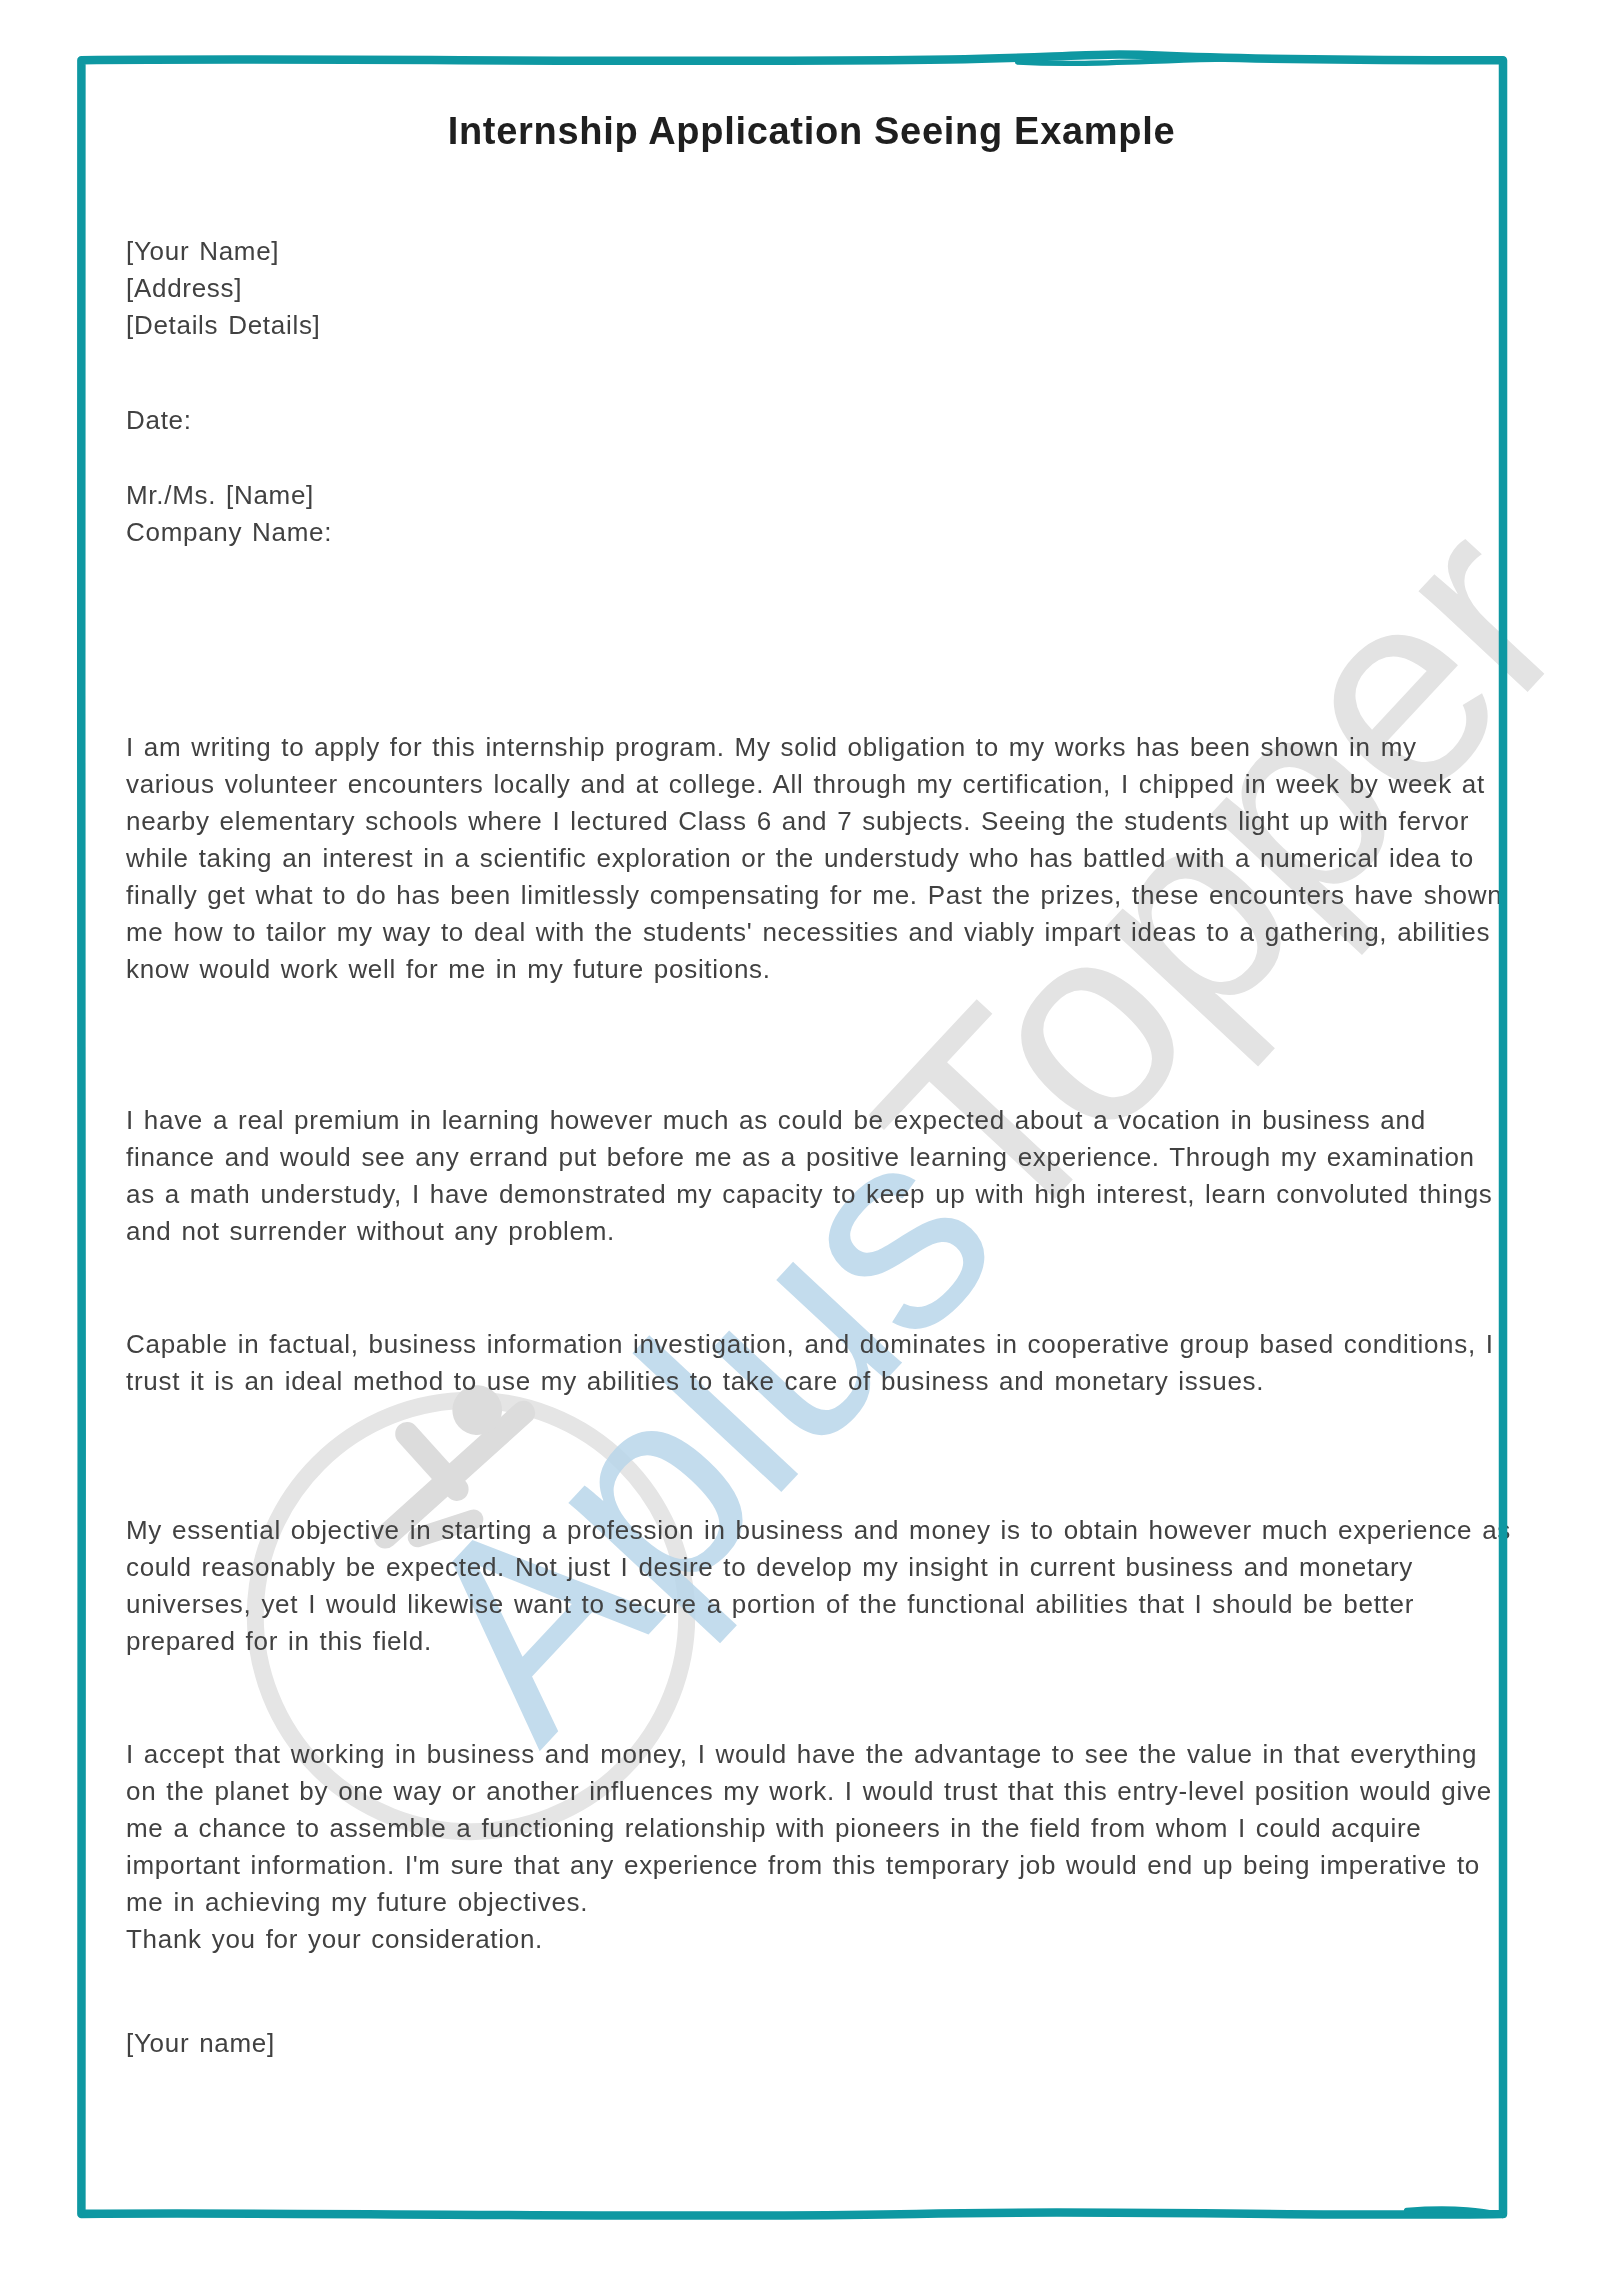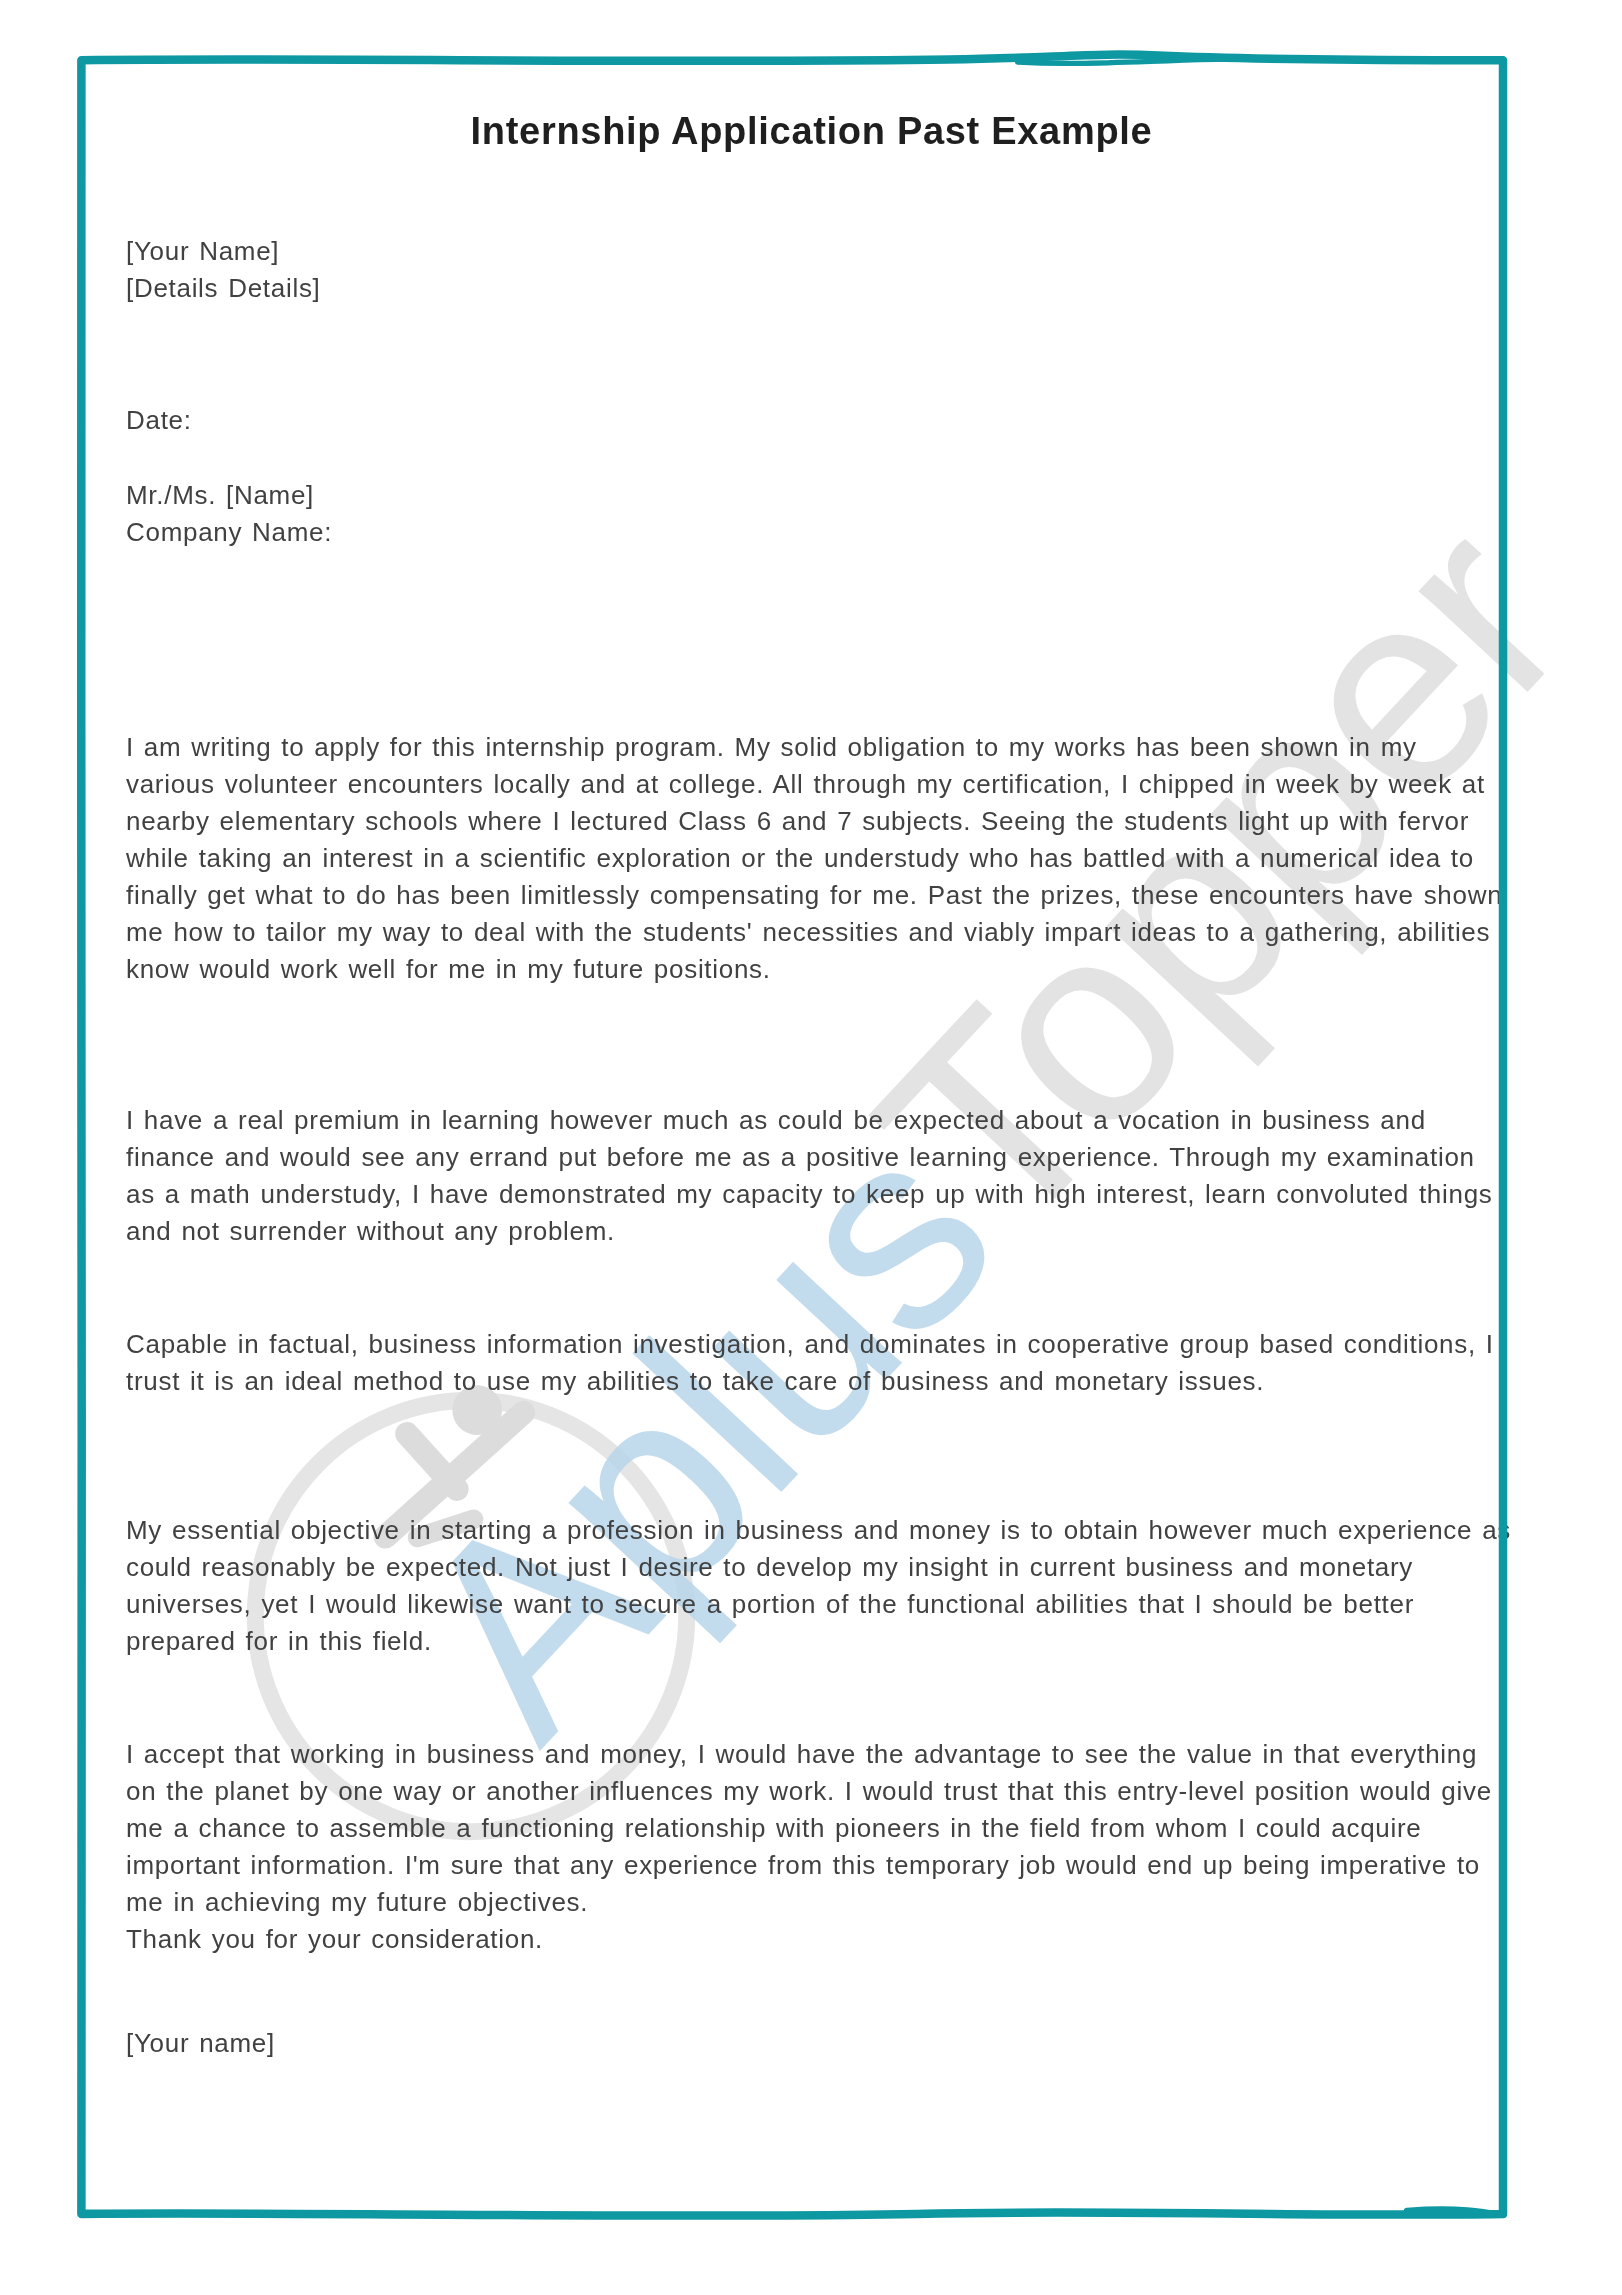--- a/index.html
+++ b/index.html
@@ -76,24 +76,25 @@
              C 2299 600, 2295 1500, 2297 2400
              C 2298 2900, 2296 3200, 2297 3384
              C 2000 3389, 1700 3377, 1400 3384
              C 1000 3392, 560 3381, 124 3384
              C 122 2900, 126 2200, 124 1600
              C 123 1100, 125 500, 124 92 Z" fill="none" stroke-width="13" stroke-linejoin="round" stroke-linecap="round" stroke="#0e98a2"></path>
     <path d="M 1555 95 C 1660 101, 1740 92, 1965 88" fill="none" stroke-width="8" stroke-linecap="round" stroke="#0e98a2"></path>
     <path d="M 2150 3379 C 2230 3373, 2270 3381, 2296 3386" fill="none" stroke-width="9" stroke-linecap="round" stroke="#0e98a2"></path>
   </svg>
 
-  <h1 class="title">Internship Application Past Example</h1>
+  <h1 class="title">Internship Application Seeing Example</h1>
 
   <div class="blk" style="top:221px">
     <div class="line">[Your Name]</div>
+    <div class="line">[Address]</div>
     <div class="line">[Details Details]</div>
   </div>
 
   <div class="blk" style="top:390px">Date:</div>
 
   <div class="blk" style="top:465px">
     <div class="line">Mr./Ms. [Name]</div>
     <div class="line">Company Name:</div>
   </div>
 

